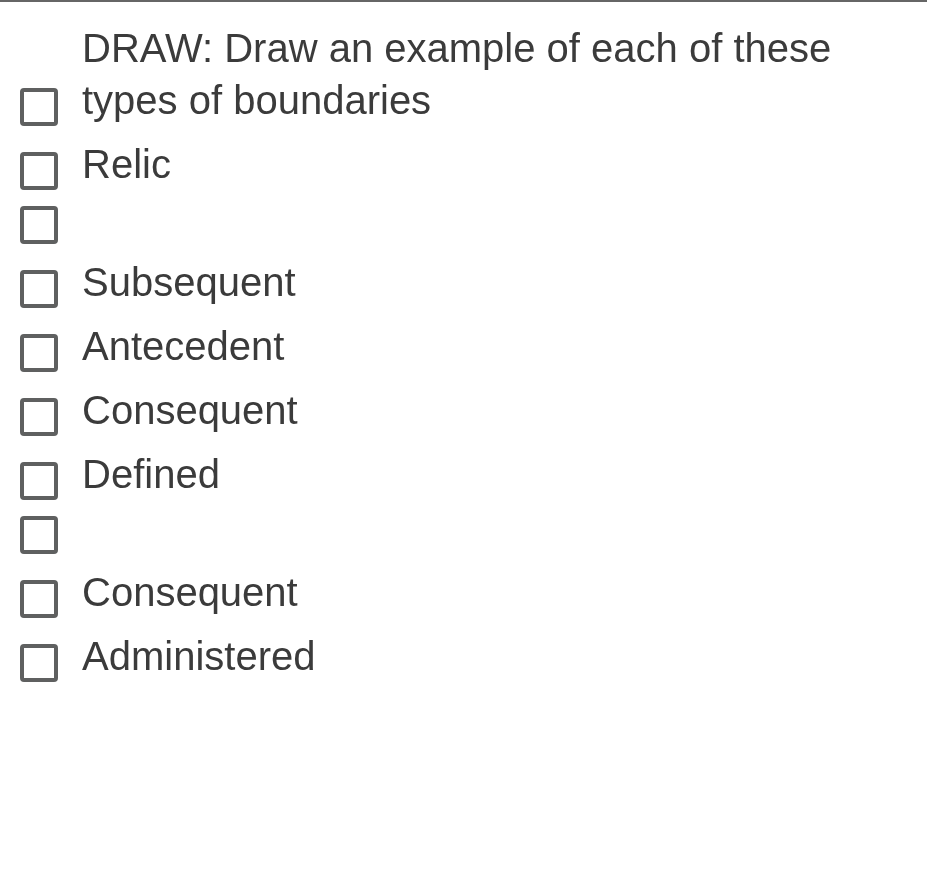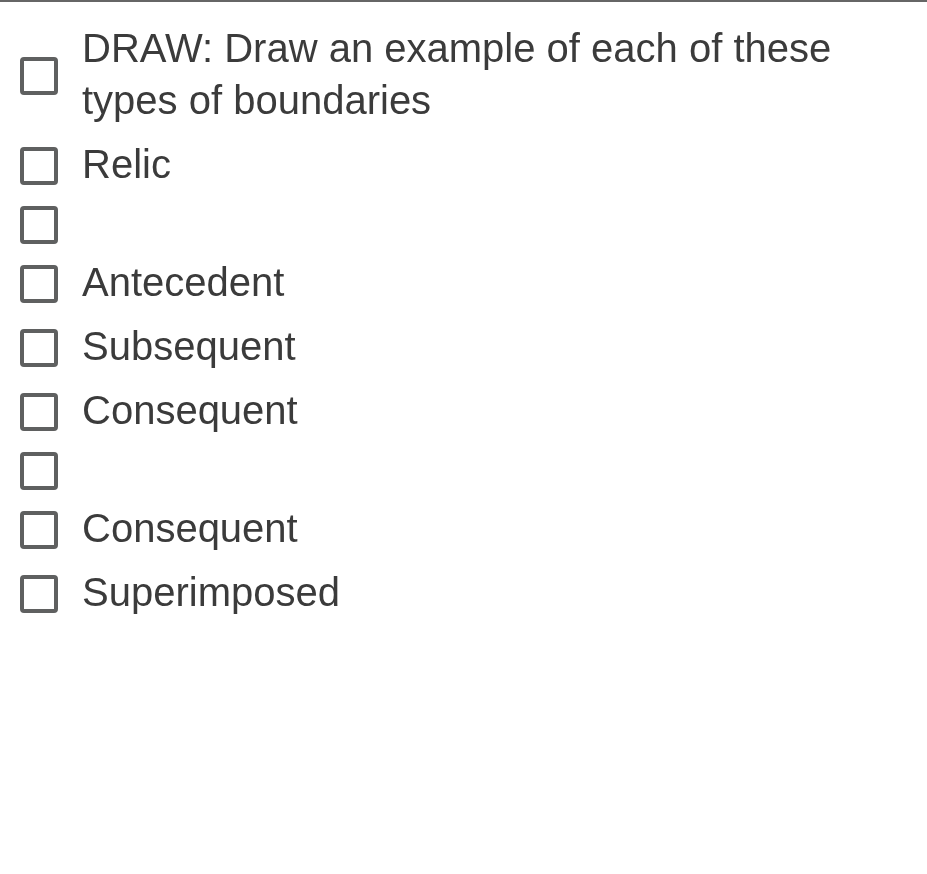--- a/index.html
+++ b/index.html
@@ -11,21 +11,21 @@
       font-family: Arial, Helvetica, sans-serif;
       background: #ffffff;
       width: 927px;
     }
     .container {
       border-top: 2px solid #666;
       padding: 14px 20px 20px 20px;
     }
     .list-item {
       display: flex;
-      align-items: center;
+      align-items: flex-end;
       padding: 6px 0;
     }
     .checkbox {
       appearance: none;
       -webkit-appearance: none;
       width: 38px;
       height: 38px;
       min-width: 38px;
       border: 4px solid #5f6060;
       border-radius: 4px;
@@ -53,34 +53,38 @@
   </div>
   <div class="list-item">
     <input type="checkbox" class="checkbox" style="">
     <span class="label">Relic</span>
   </div>
   <div class="list-item">
     <input type="checkbox" class="checkbox" style="">
   </div>
   <div class="list-item">
     <input type="checkbox" class="checkbox" style="">
+    <span class="label">Subsequent</span>
+  </div>
+  <div class="list-item">
+    <input type="checkbox" class="checkbox" style="">
     <span class="label">Antecedent</span>
   </div>
   <div class="list-item">
     <input type="checkbox" class="checkbox" style="">
-    <span class="label">Subsequent</span>
+    <span class="label">Consequent</span>
   </div>
   <div class="list-item">
     <input type="checkbox" class="checkbox" style="">
-    <span class="label">Consequent</span>
+    <span class="label">Defined</span>
   </div>
   <div class="list-item">
     <input type="checkbox" class="checkbox" style="">
   </div>
   <div class="list-item">
     <input type="checkbox" class="checkbox" style="">
     <span class="label">Consequent</span>
   </div>
   <div class="list-item">
     <input type="checkbox" class="checkbox" style="">
-    <span class="label">Superimposed</span>
+    <span class="label">Administered</span>
   </div>
 </div>
 
 </body></html>

